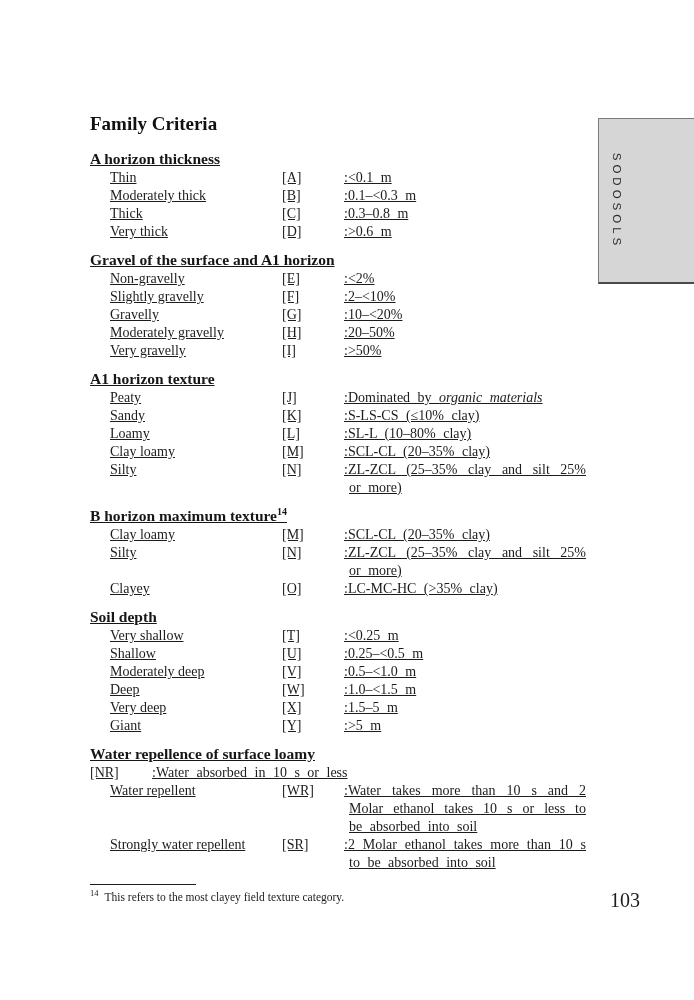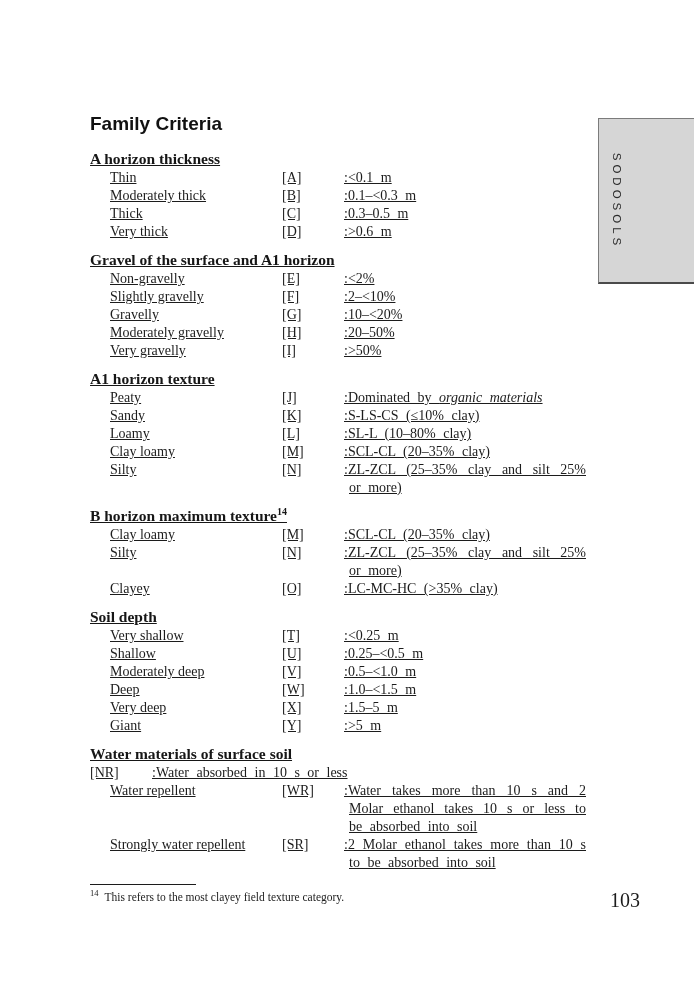--- a/index.html
+++ b/index.html
@@ -34,21 +34,21 @@
     color: #2b2b2b;
     white-space: nowrap;
   }
 
   .content {
     position: absolute;
     left: 90px; top: 112px;
     width: 516px;
   }
   .page-title {
-    font-family: Liberation Sans, sans-serif;
+    font-family: Liberation Serif, serif;
     font-weight: 600;
     font-size: 19px;
     line-height: 24px;
     color: #111111;
     margin: 0 0 13px 0;
   }
   .section { margin-top: 9px; }
   .section-heading {
     font-weight: bold;
     font-size: 15.5px;
@@ -122,21 +122,21 @@
           <div class="cell cell-desc">:&lt;0.1 m</div>
         </div>
         <div class="row">
           <div class="cell cell-label">Moderately thick</div>
           <div class="cell cell-code">[B]</div>
           <div class="cell cell-desc">:0.1–&lt;0.3 m</div>
         </div>
         <div class="row">
           <div class="cell cell-label">Thick</div>
           <div class="cell cell-code">[C]</div>
-          <div class="cell cell-desc">:0.3–0.5 m</div>
+          <div class="cell cell-desc">:0.3–0.8 m</div>
         </div>
         <div class="row">
           <div class="cell cell-label">Very thick</div>
           <div class="cell cell-code">[D]</div>
           <div class="cell cell-desc">:&gt;0.6 m</div>
         </div>
       </div>
       <div class="section">
         <div class="section-heading"><span>Gravel of the surface and A1 horizon</span></div>
         <div class="row">
@@ -238,21 +238,21 @@
           <div class="cell cell-code">[X]</div>
           <div class="cell cell-desc">:1.5–5 m</div>
         </div>
         <div class="row">
           <div class="cell cell-label">Giant</div>
           <div class="cell cell-code">[Y]</div>
           <div class="cell cell-desc">:&gt;5 m</div>
         </div>
       </div>
       <div class="section">
-        <div class="section-heading"><span>Water materials of surface soil</span></div>
+        <div class="section-heading"><span>Water repellence of surface loamy</span></div>
         <div class="row">
           <div class="cell cell-code">[NR]</div>
           <div class="cell cell-desc">:Water absorbed in 10 s or less</div>
         </div>
         <div class="row">
           <div class="cell cell-label">Water repellent</div>
           <div class="cell cell-code">[WR]</div>
           <div class="cell cell-desc">:Water takes more than 10 s and 2 Molar ethanol takes 10 s or less to be absorbed into soil</div>
         </div>
         <div class="row">

